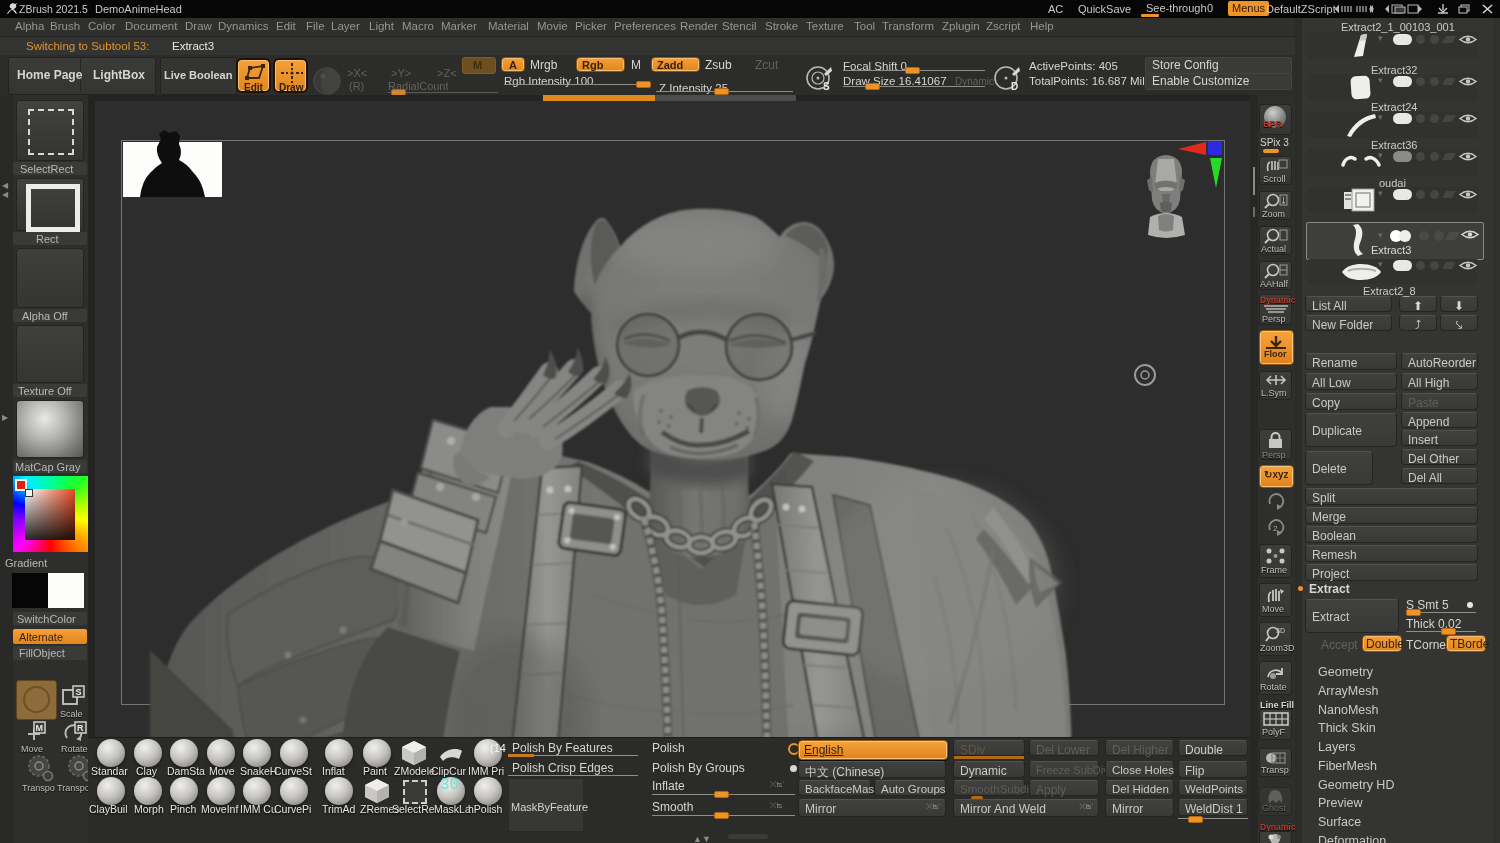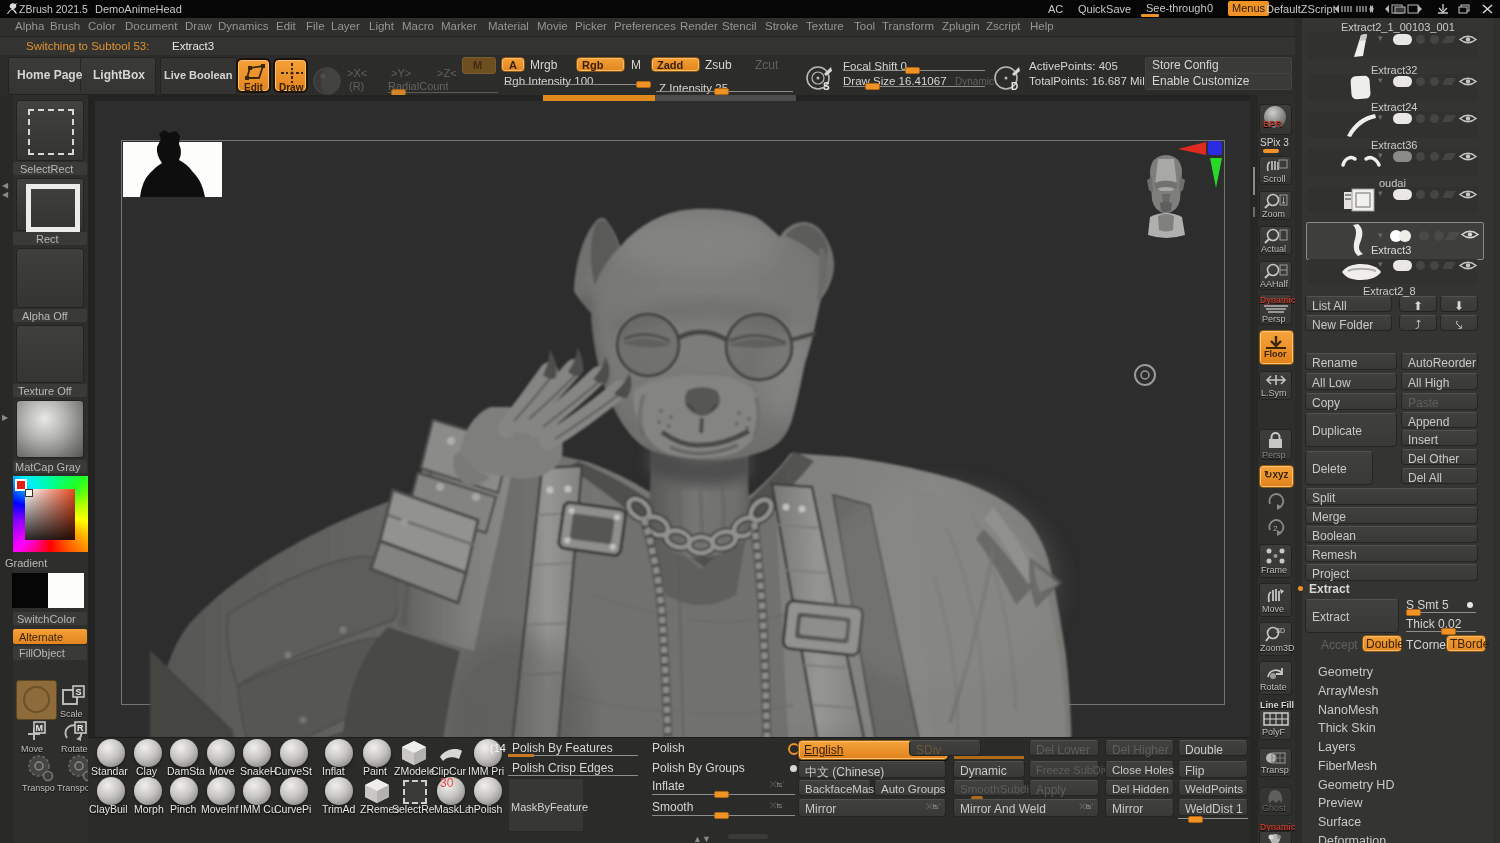--- a/index.html
+++ b/index.html
@@ -556,21 +556,21 @@
   <div class="ab" style="left:234px;top:27px;color:#e6e5e1;font-size:10.5px;text-shadow:0 1px 2px #000;white-space:nowrap;">Inflat</div>
   <div class="ab" style="left:234px;top:65px;color:#e6e5e1;font-size:10.5px;text-shadow:0 1px 2px #000;white-space:nowrap;">TrimAd</div>
   <div class="ab" style="left:275px;top:27px;color:#e6e5e1;font-size:10.5px;text-shadow:0 1px 2px #000;white-space:nowrap;">Paint</div>
   <div class="ab" style="left:272px;top:65px;color:#e6e5e1;font-size:10.5px;text-shadow:0 1px 2px #000;white-space:nowrap;">ZRemes</div>
   <div class="ab" style="left:306px;top:27px;color:#e6e5e1;font-size:10.5px;text-shadow:0 1px 2px #000;white-space:nowrap;">ZModele</div>
   <div class="ab" style="left:304px;top:65px;color:#e6e5e1;font-size:10.5px;text-shadow:0 1px 2px #000;white-space:nowrap;">SelectRe</div>
   <div class="ab" style="left:343px;top:27px;color:#e6e5e1;font-size:10.5px;text-shadow:0 1px 2px #000;white-space:nowrap;">ClipCur</div>
   <div class="ab" style="left:346px;top:65px;color:#e6e5e1;font-size:10.5px;text-shadow:0 1px 2px #000;white-space:nowrap;">MaskLa</div>
   <div class="ab" style="left:380px;top:27px;color:#e6e5e1;font-size:10.5px;text-shadow:0 1px 2px #000;white-space:nowrap;">IMM Pri</div>
   <div class="ab" style="left:380px;top:65px;color:#e6e5e1;font-size:10.5px;text-shadow:0 1px 2px #000;white-space:nowrap;">hPolish</div>
-  <div class="ab" style="left:352px;top:38px;color:#ef4444;font-size:12px;z-index:5;">30</div>
+  <div class="ab" style="left:352px;top:38px;color:#5eead4;font-size:16px;z-index:5;font-family:Liberation Mono, monospace;">30</div>
   <div class="ab" style="left:402px;top:4px;color:#f6f5f1;font-size:11px;z-index:5;">(14</div>
 
   <span class="ab" style="left:424px;top:3px;color:#d6d5d1;font-size:12px;white-space:nowrap;">Polish By Features</span>
   <div class="slider" style="left:420px;top:17px;width:130px;"></div>
   <div class="ab" style="left:420px;top:16px;width:26px;height:3px;background:#c87820;"></div>
   <span class="ab" style="left:424px;top:23px;color:#d6d5d1;font-size:12px;white-space:nowrap;">Polish Crisp Edges</span>
   <div class="slider" style="left:420px;top:37px;width:130px;"></div>
   <div class="ab" style="left:420px;top:40px;width:74px;height:52px;background:#373735;border:1px solid #2a2a28;"></div>
   <span class="ab" style="left:423px;top:63px;color:#d6d5d1;font-size:11px;white-space:nowrap;">MaskByFeature</span>
 
@@ -586,21 +586,21 @@
   <span class="ab" style="left:682px;top:63px;color:#8a8a86;font-size:8px;">⤫ʦ</span>
   <div class="slider" style="left:564px;top:77px;width:143px;"></div>
   <div class="shandle" style="left:626px;top:74px;"></div>
 
   <div class="ab" style="left:710px;top:2px;width:148px;height:18px;background:linear-gradient(#f6a43c,#e0811c);border:1px solid #90590e;box-shadow:inset 0 0 0 1px #f8c277,0 1px 2px #000;border-radius:4px;"></div>
   <span class="ab" style="left:716px;top:5px;color:#38220a;font-size:12px;text-decoration:underline;">English</span>
   <div class="btn" style="left:710px;top:23px;width:148px;height:17px;">中文 (Chinese)</div>
   <div class="btn" style="left:710px;top:42px;width:73px;height:16px;font-size:11.5px;">BackfaceMask</div>
   <div class="btn" style="left:786px;top:42px;width:72px;height:16px;font-size:11.5px;">Auto Groups</div>
   <div class="btn" style="left:710px;top:61px;width:148px;height:18px;">Mirror<span class="ab" style="right:4px;top:2px;color:#9a9a96;font-size:8px;">⤫ʦʾ</span></div>
-  <div class="btn dim" style="left:821px;top:2px;width:72px;height:16px;color:#6a5a3a;">SDiv</div>
+  <div class="btn dim" style="left:865px;top:2px;width:72px;height:16px;color:#6a5a3a;">SDiv</div>
   <div class="ab" style="left:866px;top:18px;width:70px;height:3px;background:#b06a1a;"></div>
   <div class="btn dim" style="left:941px;top:2px;width:70px;height:16px;color:#5e5e5a;">Del Lower</div>
   <div class="btn" style="left:865px;top:23px;width:72px;height:17px;">Dynamic</div>
   <div class="btn dim" style="left:941px;top:23px;width:70px;height:17px;color:#5e5e5a;font-size:11px;">Freeze SubDivi</div>
   <div class="btn dim" style="left:865px;top:42px;width:72px;height:16px;color:#5e5e5a;font-size:11.5px;">SmoothSubdiv</div>
   <div class="ab" style="left:883px;top:58px;width:12px;height:4px;background:#b06a1a;border-radius:2px;"></div>
   <div class="btn dim" style="left:941px;top:42px;width:70px;height:16px;color:#5e5e5a;">Apply</div>
   <div class="btn" style="left:865px;top:61px;width:146px;height:18px;">Mirror And Weld<span class="ab" style="right:4px;top:2px;color:#9a9a96;font-size:8px;">⤫ʦʾ</span></div>
   <div class="btn dim" style="left:1017px;top:2px;width:69px;height:16px;color:#5e5e5a;">Del Higher</div>
   <div class="btn" style="left:1017px;top:23px;width:69px;height:17px;font-size:11.5px;">Close Holes</div>

